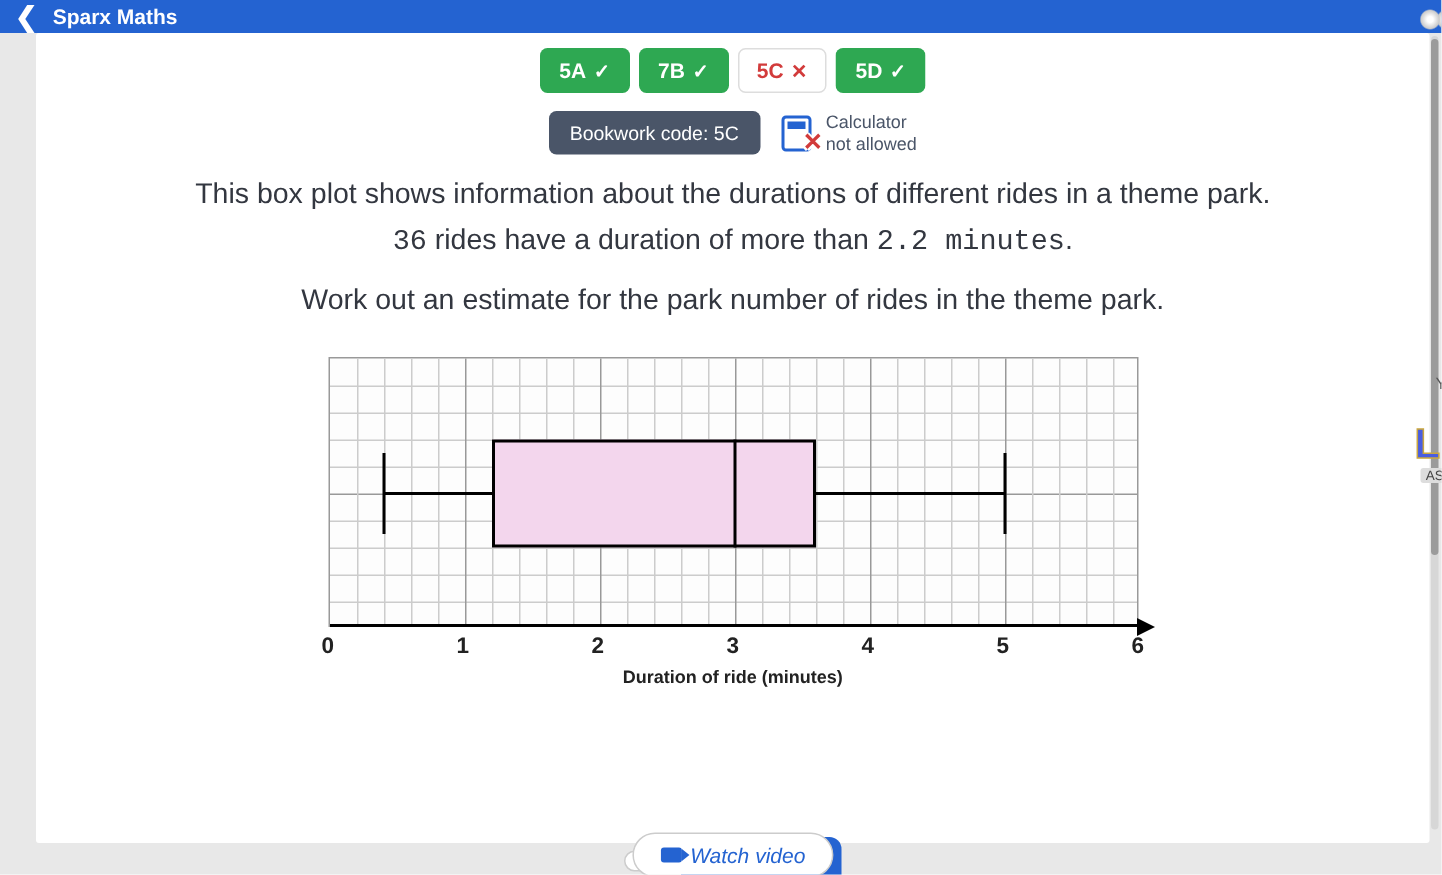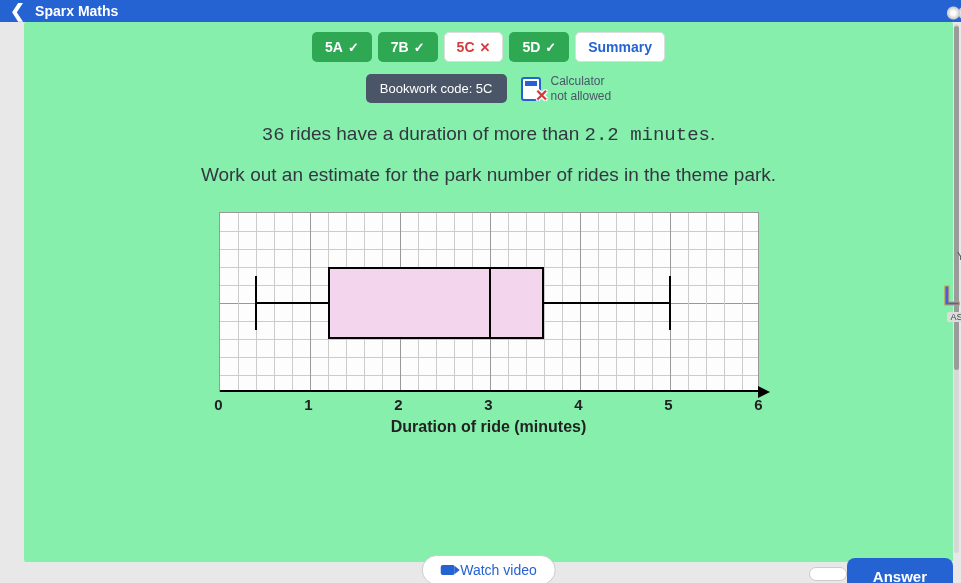--- a/index.html
+++ b/index.html
@@ -25,21 +25,21 @@
     color: white;
     font-weight: bold;
     font-size: 14px;
   }
   .back-chevron {
     margin-right: 10px;
     font-size: 18px;
     cursor: pointer;
   }
   .main-panel {
-    background: #86efac;
+    background: #ffffff;
     margin: 0 8px 0 24px;
     position: relative;
     height: 540px;
     border-radius: 2px;
     padding-top: 6px;
   }
   .tabs-row {
     display: flex;
     justify-content: center;
     gap: 6px;
@@ -194,32 +194,33 @@
     top: 4px;
     font-family: Arial, sans-serif;
     font-weight: bold;
     font-size: 15px;
     color: #222;
   }
   .xlabel {
     text-align: center;
     font-family: Arial, sans-serif;
     font-weight: bold;
-    font-size: 16px;
+    font-size: 12px;
     color: #222;
     margin-top: 2px;
   }
 
   .footer {
     position: absolute;
     left: 24px; right: 8px; bottom: 0;
     height: 28px;
     display: flex;
-    justify-content: flex-end;
+    justify-content: center;
     align-items: flex-end;
+    font-style: italic;
   }
   .left-btn {
     background: #fff;
     border: 1px solid #ccc;
     border-radius: 18px;
     padding: 6px 18px;
     font-size: 13px;
     color: #444;
     cursor: pointer;
     margin-bottom: 2px;
@@ -333,43 +334,41 @@
         <span>7B</span>
         <span class="check">✓</span>
       </div>
       <div class="tab tab-red">
         <span>5C</span>
         <span class="cross">✕</span>
       </div>
       <div class="tab tab-green">
         <span>5D</span>
         <span class="check">✓</span>
-      </div>
-      <div class="tab tab-summary">
-        <span>Summary</span>
       </div>
     </div>
 
     <div class="sub-row">
       <div class="bookwork">Bookwork code: 5C</div>
       <div class="calc-box">
         <div class="calc-icon">
           <div class="calc-body">
               <div class="calc-screen"></div>
             </div>
           <div class="calc-x">✕</div>
         </div>
         <div class="calc-text">
           <div>Calculator</div>
           <div>not allowed</div>
         </div>
       </div>
     </div>
 
     <div class="question">
+      <div class="line1">This box plot shows information about the durations of different rides in a theme park.</div>
       <div class="line2">
         <span class="serif-num">36</span><span> rides have a duration of more than </span><span class="serif-num">2.2 minutes</span><span>.</span>
       </div>
       <div class="line3">Work out an estimate for the park number of rides in the theme park.</div>
     </div>
 
     <div class="chart-area">
       <div class="grid-zone" id="gridzone">
           <div class="dotline hline" style="top: 162px;"></div>
           <div class="dotline hline" style="top: 144px;"></div>

